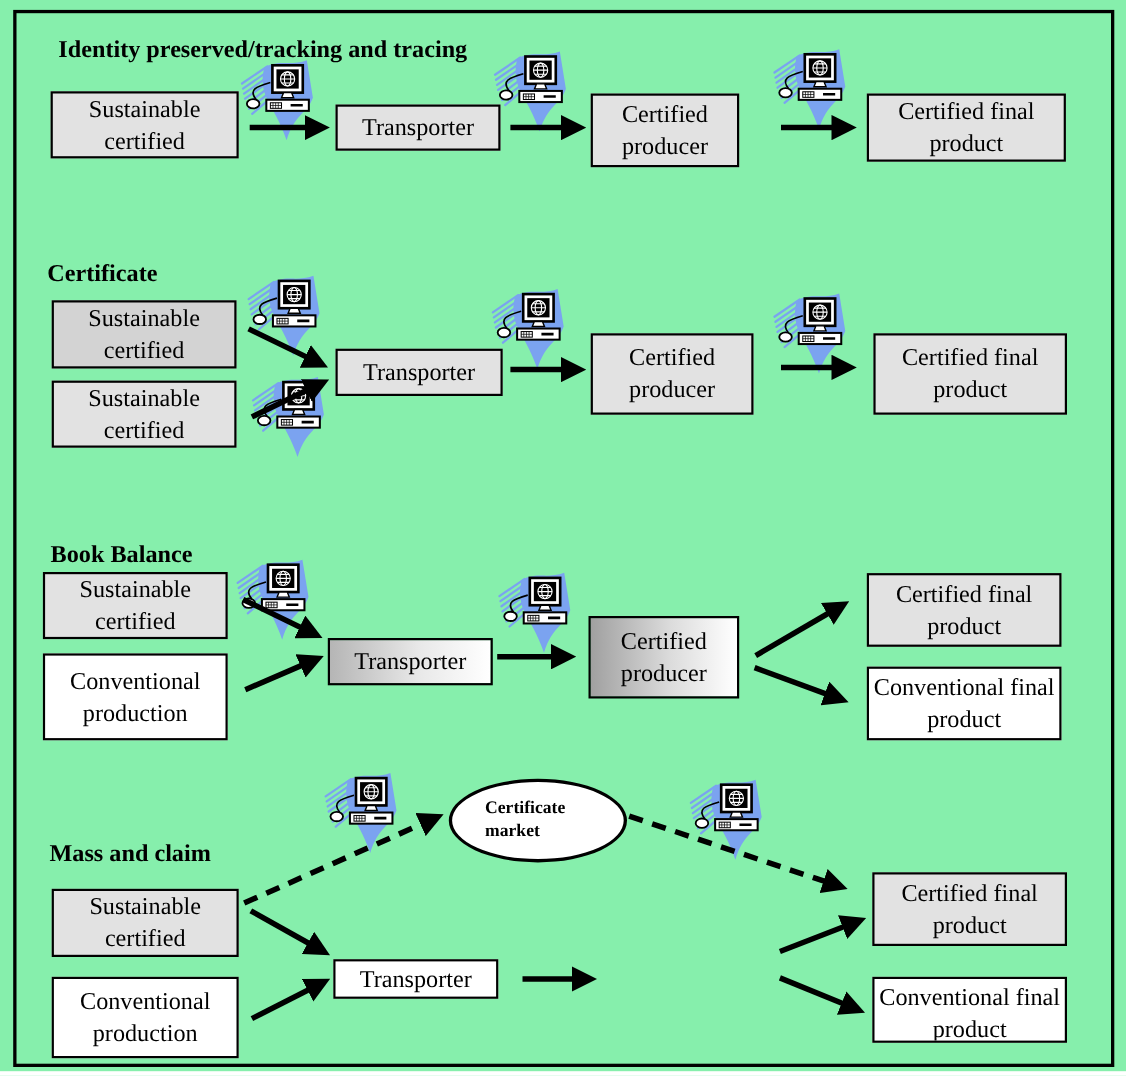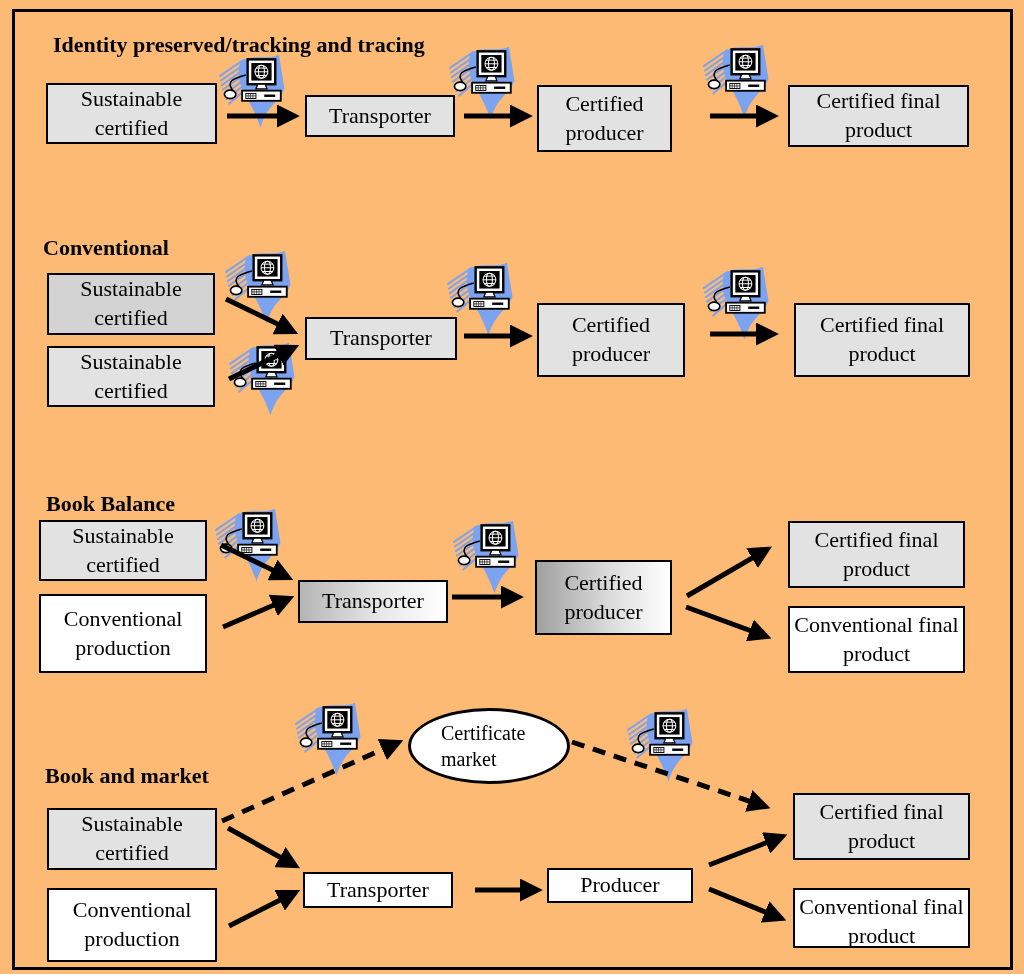--- a/index.html
+++ b/index.html
@@ -1,17 +1,17 @@
 <!DOCTYPE html>
 <html><head>
 <meta charset="utf-8">
 <style>
   html,body{margin:0;padding:0;background:#ffffff;}
   .canvas{
-    position:relative;width:1024px;height:974px;background:#fdba74;
+    position:relative;width:1024px;height:974px;background:#86efac;
     font-family:"Liberation Serif","DejaVu Serif",serif;color:#000;overflow:hidden;
   }
   .frame{
     position:absolute;left:12px;top:9px;width:1001px;height:961px;
     border:3px solid #000;box-sizing:border-box;
   }
   .title{
     position:absolute;font-size:22px;font-weight:bold;white-space:nowrap;line-height:1.1;
   }
   .node{
@@ -19,60 +19,59 @@
     display:flex;align-items:center;justify-content:center;text-align:center;
     font-size:22px;line-height:1.3;padding:0 4px;overflow:hidden;
   }
   .fill-gray{background:#e2e2e2;}
   .fill-gray-dark{background:#d3d3d3;}
   .fill-white{background:#ffffff;font-family:Liberation Serif, serif;}
   .fill-grad{background:linear-gradient(to right,#a0a0a0 0%,#dcdcdc 55%,#ffffff 100%);}
   .fill-grad-light{background:linear-gradient(to right,#b5b5b5 0%,#e8e8e8 55%,#ffffff 100%);}
   .ellipse{
     position:absolute;box-sizing:border-box;border:3px solid #000;border-radius:50%;
-    background:#ffffff;font-size:20px;line-height:1.3;
+    background:#ffffff;font-size:16px;line-height:1.3;
     display:flex;align-items:center;justify-content:flex-start;
-    padding-left:30px;text-align:left;
+    padding-left:30px;text-align:left;font-weight:bold;
   }
   .clip-bottom{align-items:flex-start;padding-top:3px;}
   svg.overlay{position:absolute;left:0;top:0;pointer-events:none;}
 </style>
 </head>
 <body>
 
 <div class="canvas">
   <div class="frame"></div>
 
   <div class="title" style="left:53px;top:33px">Identity preserved/tracking and tracing</div>
   <div class="node fill-gray" style="left:46px;top:83px;width:171px;height:61px">Sustainable certified</div>
   <div class="node fill-gray" style="left:305px;top:95px;width:150px;height:42px">Transporter</div>
   <div class="node fill-gray" style="left:537px;top:85px;width:135px;height:67px">Certified producer</div>
   <div class="node fill-gray" style="left:788px;top:85px;width:181px;height:62px">Certified final product</div>
 
-  <div class="title" style="left:43px;top:236px">Conventional</div>
+  <div class="title" style="left:43px;top:236px">Certificate</div>
   <div class="node fill-gray-dark" style="left:47px;top:273px;width:168px;height:62px">Sustainable certified</div>
   <div class="node fill-gray" style="left:47px;top:346px;width:168px;height:61px">Sustainable certified</div>
   <div class="node fill-gray" style="left:305px;top:317px;width:152px;height:43px">Transporter</div>
   <div class="node fill-gray" style="left:537px;top:303px;width:148px;height:74px">Certified producer</div>
   <div class="node fill-gray" style="left:794px;top:303px;width:176px;height:74px">Certified final product</div>
 
   <div class="title" style="left:46px;top:492px">Book Balance</div>
   <div class="node fill-gray" style="left:39px;top:520px;width:168px;height:61px">Sustainable certified</div>
   <div class="node fill-white" style="left:39px;top:594px;width:168px;height:79px">Conventional production</div>
   <div class="node fill-grad-light" style="left:298px;top:580px;width:150px;height:43px">Transporter</div>
   <div class="node fill-grad" style="left:535px;top:560px;width:137px;height:75px">Certified producer</div>
   <div class="node fill-gray" style="left:788px;top:521px;width:177px;height:67px">Certified final product</div>
   <div class="node fill-white" style="left:788px;top:606px;width:177px;height:67px">Conventional final product</div>
 
   <div class="ellipse" style="left:408px;top:708px;width:162px;height:76px">Certificate market</div>
-  <div class="title" style="left:45px;top:764px">Book and market</div>
+  <div class="title" style="left:45px;top:764px">Mass and claim</div>
   <div class="node fill-gray" style="left:47px;top:808px;width:170px;height:62px">Sustainable certified</div>
   <div class="node fill-white" style="left:47px;top:888px;width:170px;height:74px">Conventional production</div>
   <div class="node fill-white" style="left:303px;top:872px;width:150px;height:36px">Transporter</div>
-  <div class="node fill-white" style="left:547px;top:868px;width:146px;height:35px">Producer</div>
   <div class="node fill-gray" style="left:793px;top:793px;width:177px;height:67px">Certified final product</div>
   <div class="node fill-white clip-bottom" style="left:793px;top:888px;width:177px;height:60px">Conventional final product</div>
 
   <svg class="overlay" width="1024" height="978" viewBox="0 0 1024 978">
     <defs>
       <marker id="ah" viewBox="0 0 10 10" refX="7" refY="5" markerWidth="4.6" markerHeight="4.6" orient="auto-start-reverse">
         <path d="M0,0 L10,5 L0,10 z" fill="#000"></path>
       </marker>
       <symbol id="icn" viewBox="0 0 80 88">
         <g stroke="#7ba3f0" stroke-width="2.2" stroke-linecap="round">

